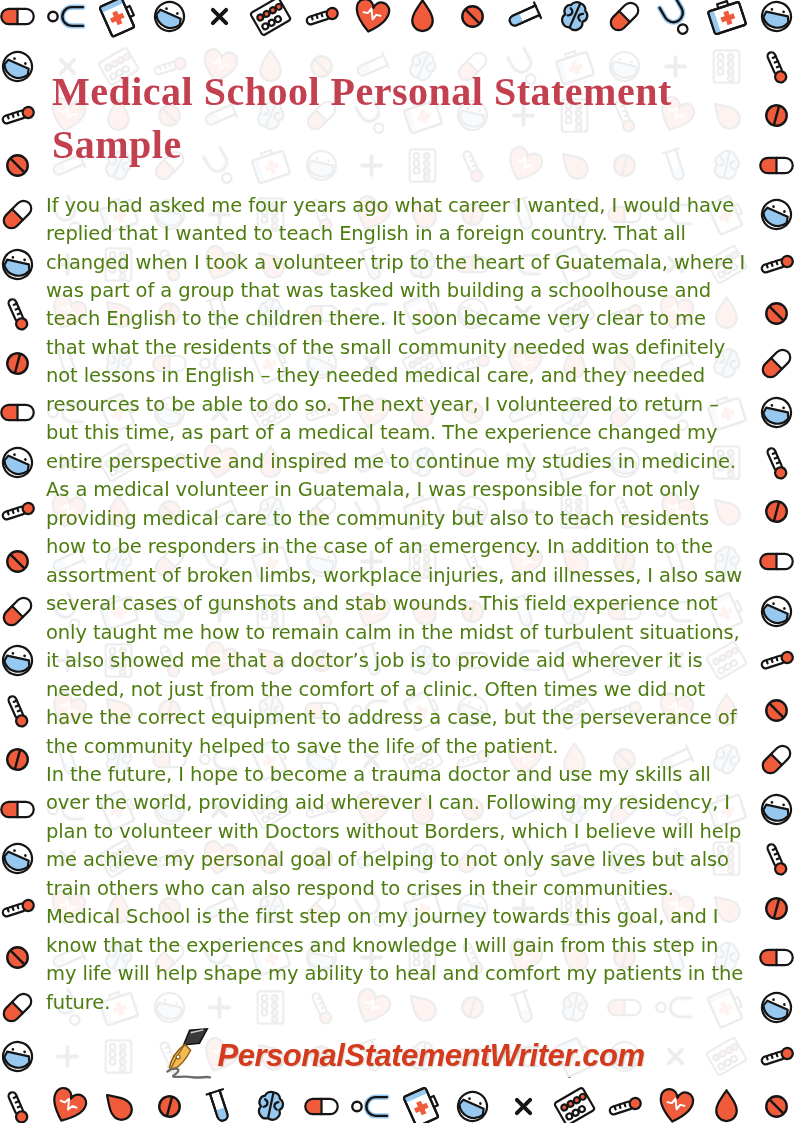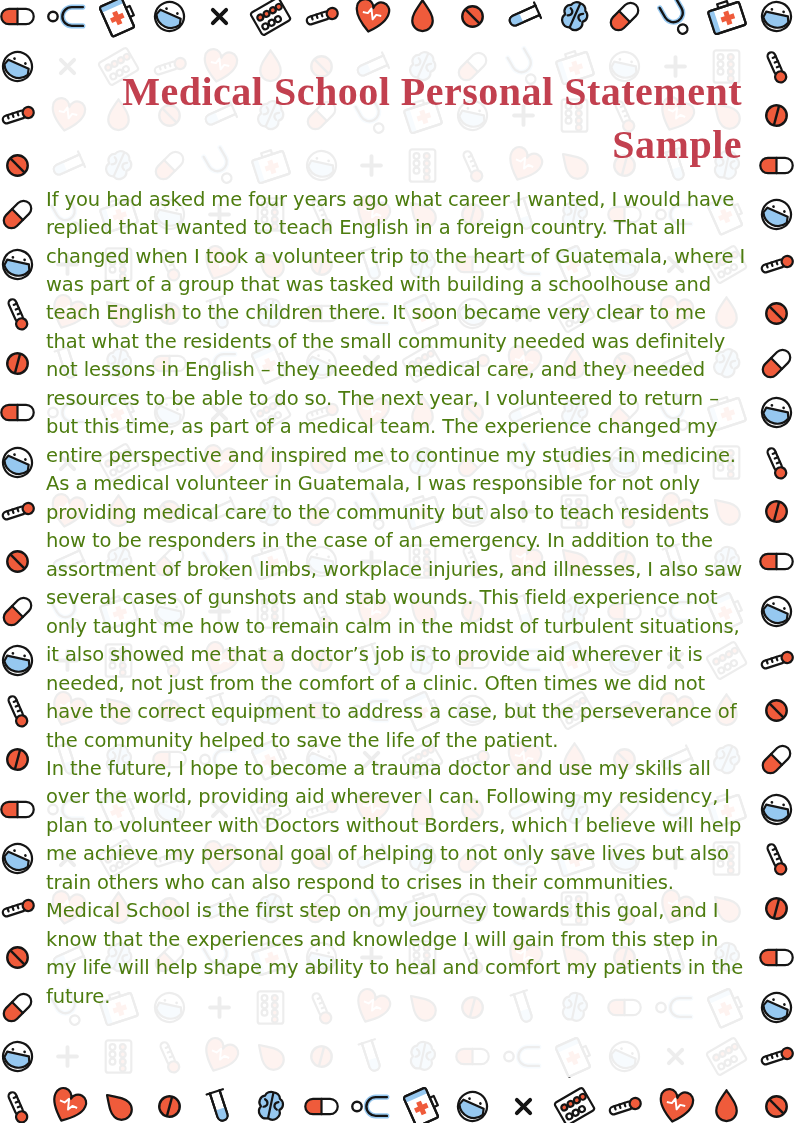--- a/index.html
+++ b/index.html
@@ -31,24 +31,24 @@
     background:rgba(255,255,255,0.925);
     z-index:1;
     padding:24px 10px 0 10px;
   }
 
   .page-title {
     font-family:"Liberation Serif", "DejaVu Serif", serif;
     font-weight:bold;
     font-size:40px;
     line-height:1.32;
-    text-align:right;
+    text-align:left;
     color:#c2404f;
     max-width:690px;
-    margin:0 auto 14px auto;
+    margin:0 auto 20px auto;
     letter-spacing:0.5px;
   }
 
   .essay {
     width:702px;
     margin:0 auto;
     font-size:19.5px;
     line-height:1.46;
     color:#4d7c0f;
     letter-spacing:-0.1px;
@@ -1256,13 +1256,29 @@
 
 <div class="panel">
   <h1 class="page-title">Medical School Personal Statement Sample</h1>
 
   <div class="essay">
     <p>If you had asked me four years ago what career I wanted, I would have replied that I wanted to teach English in a foreign country. That all changed when I took a volunteer trip to the heart of Guatemala, where I was part of a group that was tasked with building a schoolhouse and teach English to the children there. It soon became very clear to me that what the residents of the small community needed was definitely not lessons in English – they needed medical care, and they needed resources to be able to do so. The next year, I volunteered to return – but this time, as part of a medical team. The experience changed my entire perspective and inspired me to continue my studies in medicine.</p>
     <p>As a medical volunteer in Guatemala, I was responsible for not only providing medical care to the community but also to teach residents how to be responders in the case of an emergency. In addition to the assortment of broken limbs, workplace injuries, and illnesses, I also saw several cases of gunshots and stab wounds. This field experience not only taught me how to remain calm in the midst of turbulent situations, it also showed me that a doctor’s job is to provide aid wherever it is needed, not just from the comfort of a clinic. Often times we did not have the correct equipment to address a case, but the perseverance of the community helped to save the life of the patient.</p>
     <p>In the future, I hope to become a trauma doctor and use my skills all over the world, providing aid wherever I can. Following my residency, I plan to volunteer with Doctors without Borders, which I believe will help me achieve my personal goal of helping to not only save lives but also train others who can also respond to crises in their communities. Medical School is the first step on my journey towards this goal, and I know that the experiences and knowledge I will gain from this step in my life will help shape my ability to heal and comfort my patients in the future.</p>
   </div>
 
+  <div class="footer">
+    <span class="pen-icon">
+      <svg viewBox="0 0 64 60">
+
+        <path d="M40 4 L58 0 L52 16 L36 20 Z" fill="#3a3a3a" stroke="#111" stroke-width="1.5" transform="rotate(8 46 10)"></path>
+        <path d="M42 6 L55 3" stroke="#cfcfcf" stroke-width="1.5"></path>
+
+        <path d="M36 18 C28 24 22 32 20 42 L24 44 C32 40 38 32 42 24 Z" fill="#f0b953" stroke="#8a5a12" stroke-width="1.4"></path>
+        <path d="M36 18 C30 26 26 34 22 42" fill="none" stroke="#8a5a12" stroke-width="1.2"></path>
+        <circle cx="29" cy="31" r="2" fill="#ffffff" stroke="#8a5a12" stroke-width="1.2"></circle>
+
+        <path d="M18 46 C26 40 34 44 26 49 C18 54 34 50 44 52 C52 53 58 51 62 52" fill="none" stroke="#6b6b6b" stroke-width="2.4" stroke-linecap="round"></path>
+      </svg>
+    </span>
+    <a class="site-name">PersonalStatementWriter.com</a>
+  </div>
 </div>
 
 </body></html>

